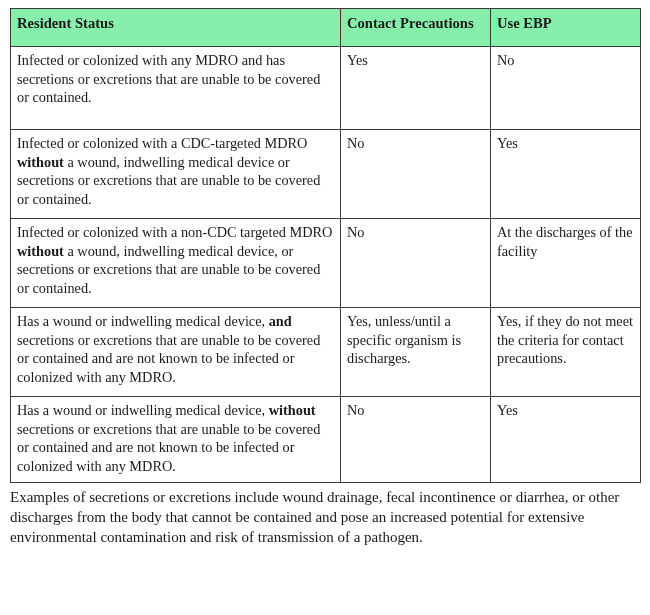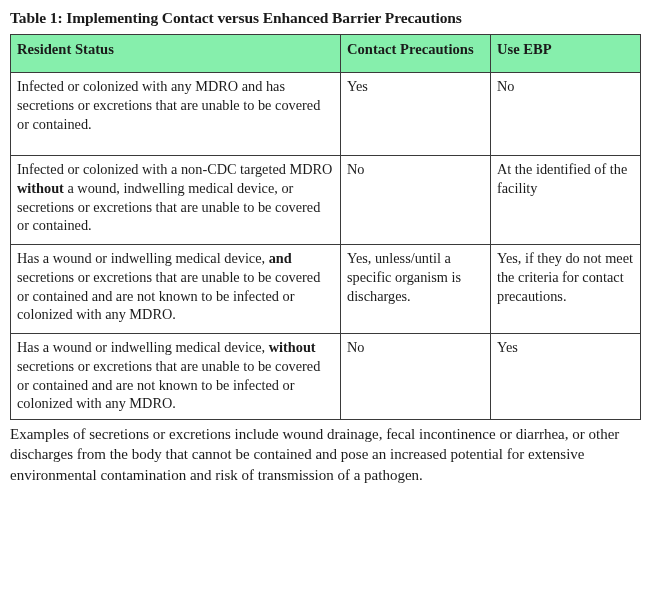--- a/index.html
+++ b/index.html
@@ -72,21 +72,20 @@
     line-height: 1.34;
     margin: 4px 0 0 0;
     width: 630px;
   }
 </style>
 </head>
 <body>
 
 <div class="page">
 
-  <h1 class="doc-title">Table 1: Implementing Contact versus Enhanced Barrier Precautions</h1>
 
 
   <table class="precautions">
     <colgroup>
       <col class="c1">
       <col class="c2">
       <col class="c3">
     </colgroup>
     <thead>
       <tr class="r-head">
@@ -96,26 +95,33 @@
       </tr>
     </thead>
     <tbody>
       <tr class="r-1">
         <td>
             <span class="cell-text">Infected or colonized with any MDRO and has secretions or excretions that are unable to be covered or contained.</span>
           </td>
         <td>Yes</td>
         <td>No</td>
       </tr>
+      <tr class="r-2">
+        <td>
+            <span class="cell-text">Infected or colonized with a CDC-targeted MDRO <b>without</b> a wound, indwelling medical device or secretions or excretions that are unable to be covered or contained.</span>
+          </td>
+        <td>No</td>
+        <td>Yes</td>
+      </tr>
       <tr class="r-3">
         <td>
             <span class="cell-text">Infected or colonized with a non-CDC targeted MDRO <b>without</b> a wound, indwelling medical device, or secretions or excretions that are unable to be covered or contained.</span>
           </td>
         <td>No</td>
-        <td>At the identified of the facility</td>
+        <td>At the discharges of the facility</td>
       </tr>
       <tr class="r-4">
         <td>
             <span class="cell-text">Has a wound or indwelling medical device, <b>and</b> secretions or excretions that are unable to be covered or contained and are not known to be infected or colonized with any MDRO.</span>
           </td>
         <td>Yes, unless/until a specific organism is discharges.</td>
         <td>Yes, if they do not meet the criteria for contact precautions.</td>
       </tr>
       <tr class="r-5">
         <td>

